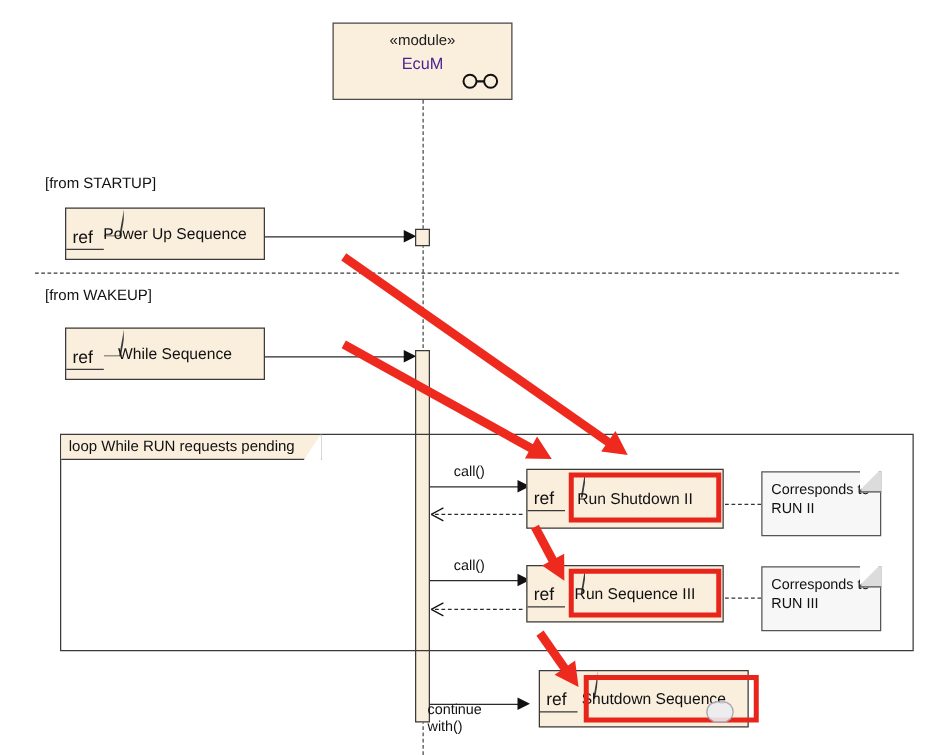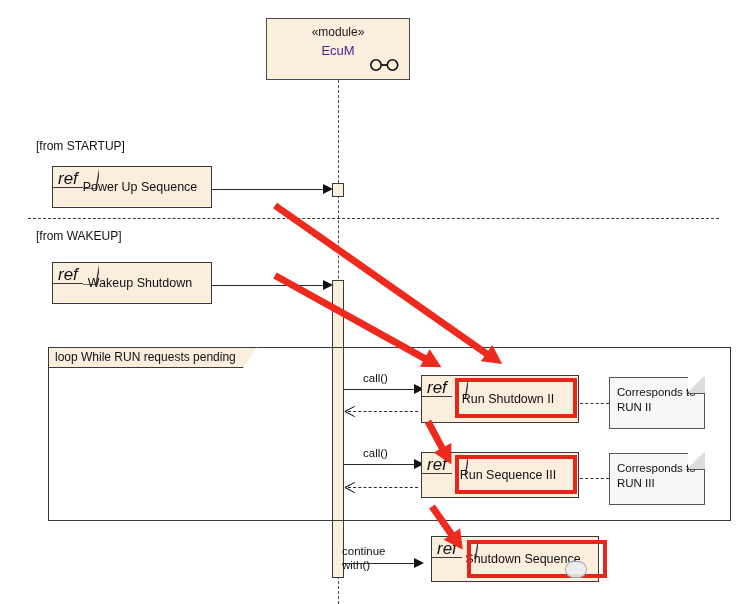--- a/index.html
+++ b/index.html
@@ -41,22 +41,22 @@
     border-color:transparent transparent #ffffff transparent;}
   .frame-alt .frame-label::after{border-bottom-color:#ffffff;}
 
   .guard{position:absolute;font-size:12px;color:#111;white-space:nowrap;}
 
   .divider{position:absolute;height:0;border-top:1.4px dashed #3a3a3a;}
 
   
   .ref{position:absolute;background:#faeedd;border:1.5px solid #3a3a3a;
     box-sizing:border-box;}
-  .ref .ref-tag{position:absolute;left:0;top:0;width:34px;height:20px;
-    font-size:17px;color:#111;padding:2px 0 0 5px;box-sizing:border-box;font-style:italic;}
+  .ref .ref-tag{position:absolute;left:0;top:12px;width:34px;height:20px;
+    font-size:14px;color:#111;padding:2px 0 0 5px;box-sizing:border-box;}
   .ref .ref-tag::after{content:"";position:absolute;left:0;top:20px;width:30px;
     height:0;border-top:1.3px solid #3a3a3a;
     transform-origin:left top;}
   .ref .ref-corner{position:absolute;left:30px;top:0;width:16px;height:22px;}
   .ref .ref-title{position:absolute;left:0;top:0;width:100%;height:100%;
     display:flex;align-items:center;justify-content:center;font-size:12.5px;
     color:#111;text-align:right;padding-left:16px;box-sizing:border-box;}
 
   
   .note{position:absolute;background:#f7f7f7;border:1.3px solid #555;
@@ -74,21 +74,21 @@
   .arrow-solid{position:absolute;width:0;height:0;
     border-style:solid;border-width:5.5px 0 5.5px 10px;
     border-color:transparent transparent transparent #111;}
   .arrow-open{position:absolute;width:0;height:0;}
   .arrow-open::before,.arrow-open::after{content:"";position:absolute;
     width:11px;height:0;border-top:1.5px solid #111;left:0;top:0;}
   .arrow-open::before{transform:rotate(28deg);transform-origin:left center;}
   .arrow-open::after{transform:rotate(-28deg);transform-origin:left center;}
 
   .msg-label{position:absolute;font-size:11.5px;color:#111;white-space:nowrap;}
-  .msg-label.two-line{white-space:normal;line-height:14px;width:60px;}
+  .msg-label.two-line{white-space:normal;line-height:14px;width:60px;margin-top:17px;}
 
   .note-link{position:absolute;height:0;border-top:1.5px dashed #333;}
 
   
   .hl{position:absolute;border:4px solid #e8251b;box-sizing:border-box;}
 
   
   .red-arrow{position:absolute;transform-origin:left center;}
   .red-arrow .shaft{position:absolute;left:0;top:0;height:7px;background:#ee2a1e;}
   .red-arrow .head{position:absolute;top:-7px;width:0;height:0;
@@ -136,21 +136,21 @@
 
   <div class="divider" style="left:28px;top:218px;width:691px;"></div>
 
   <div class="guard" style="left:36px;top:229px;">[from WAKEUP]</div>
 
   <div class="ref" style="left:52px;top:262px;width:160px;height:42px;">
     <div class="ref-tag">ref</div>
     <svg class="ref-corner" width="18" height="23">
       <polyline points="0,22 13,22 17,0" fill="none" stroke="#3a3a3a" stroke-width="1.4"></polyline>
     </svg>
-    <div class="ref-title">Wakeup Shutdown</div>
+    <div class="ref-title">While Sequence</div>
   </div>
   <div class="msg-line" style="left:212px;top:285px;width:113px;"></div>
   <div class="arrow-solid" style="left:323px;top:279.5px;"></div>
 
   <div class="box activation-long"></div>
 
   <div class="box frame frame-loop">
     <div class="frame-label">loop While RUN requests pending</div>
   </div>
 

